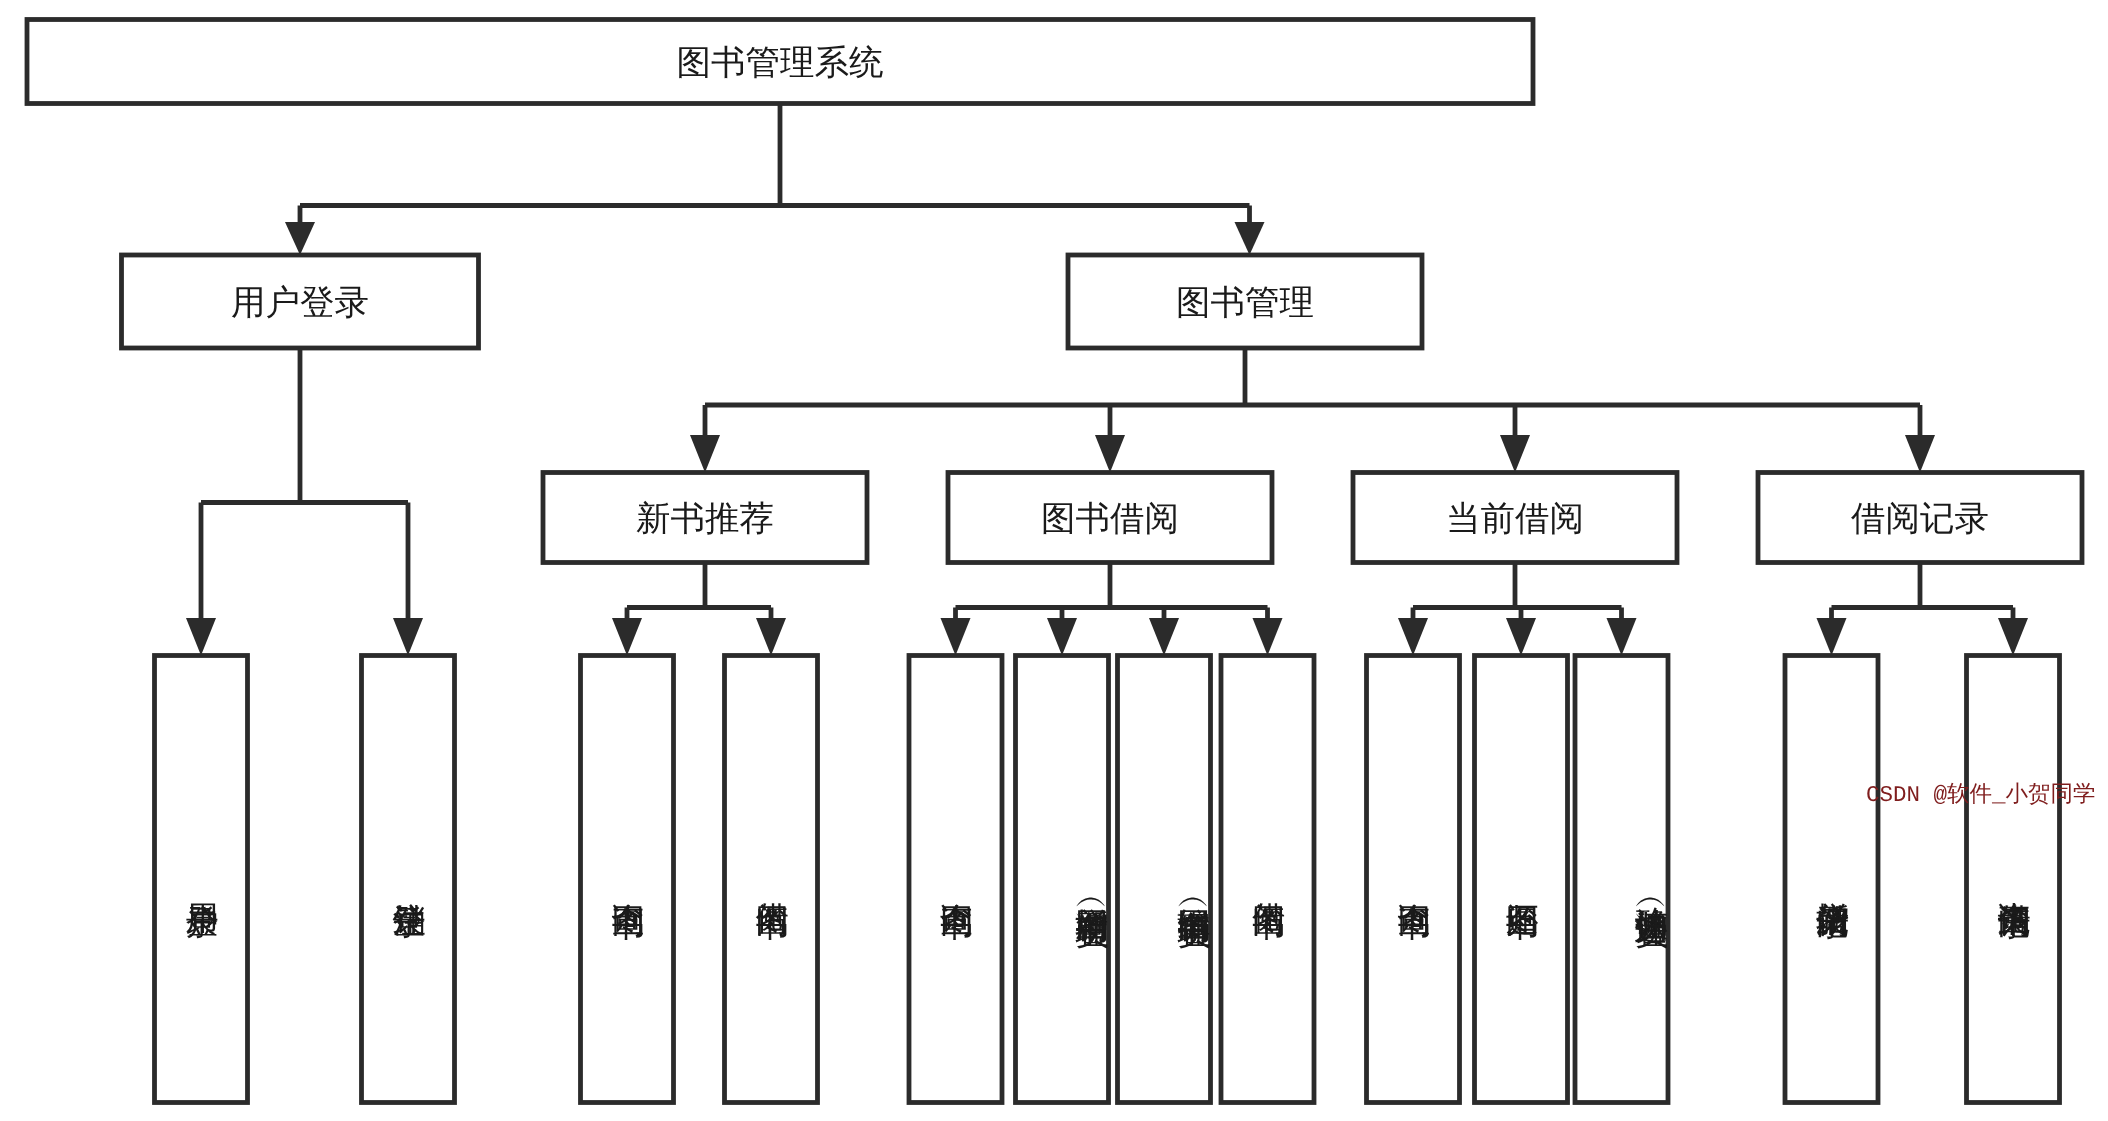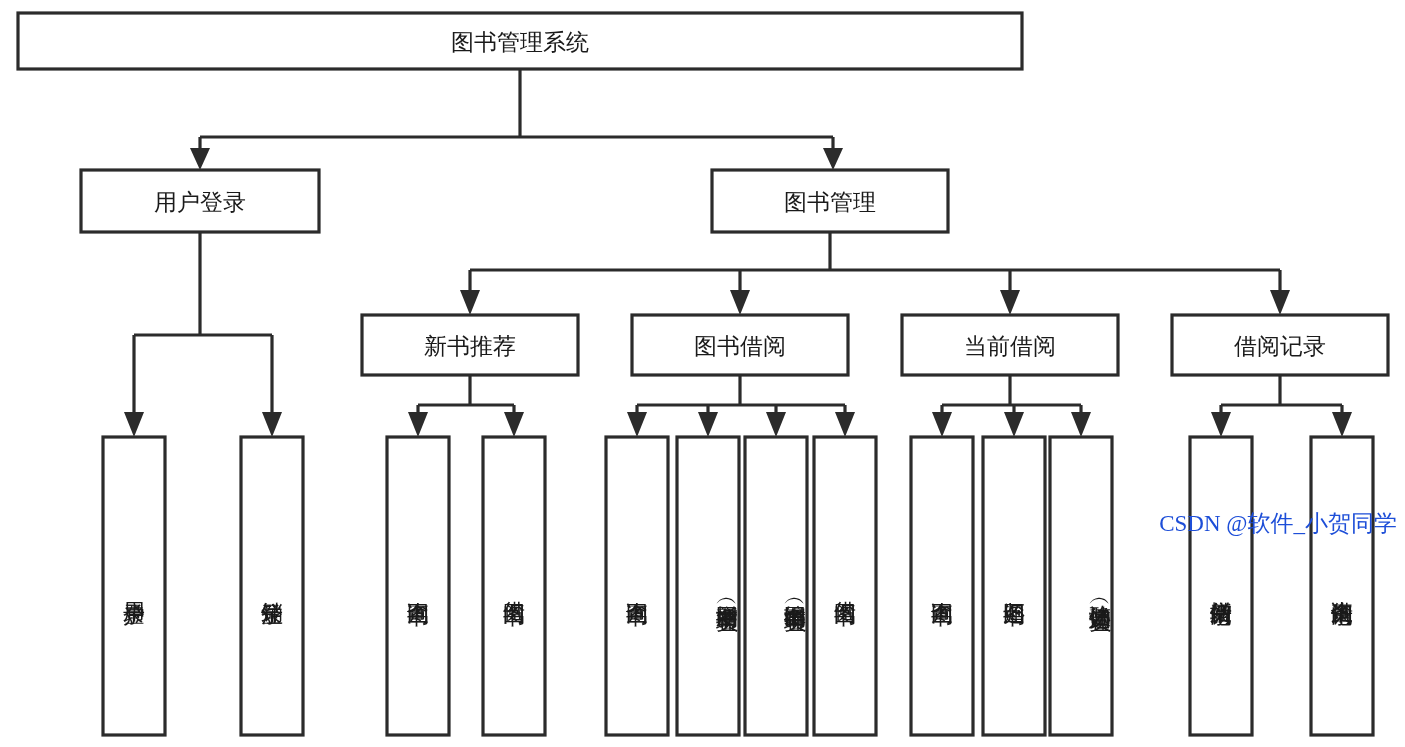--- a/index.html
+++ b/index.html
@@ -69,23 +69,23 @@
     align-items: center;
     justify-content: center;
     text-align: center;
     white-space: nowrap;
     pointer-events: none;
   }
   .watermark {
     position: absolute;
     right: 8px;
     bottom: 4px;
-    font-family: Liberation Serif, serif;
-    font-size: 23px;
-    color: #1d4ed8;
+    font-family: Liberation Mono, monospace;
+    font-size: 15px;
+    color: #7f1d1d;
     white-space: nowrap;
   }
 </style>
 </head>
 <body>
 
 <div id="diagram-root">
 
   <svg id="flow" viewBox="0 0 1405 747">
 

